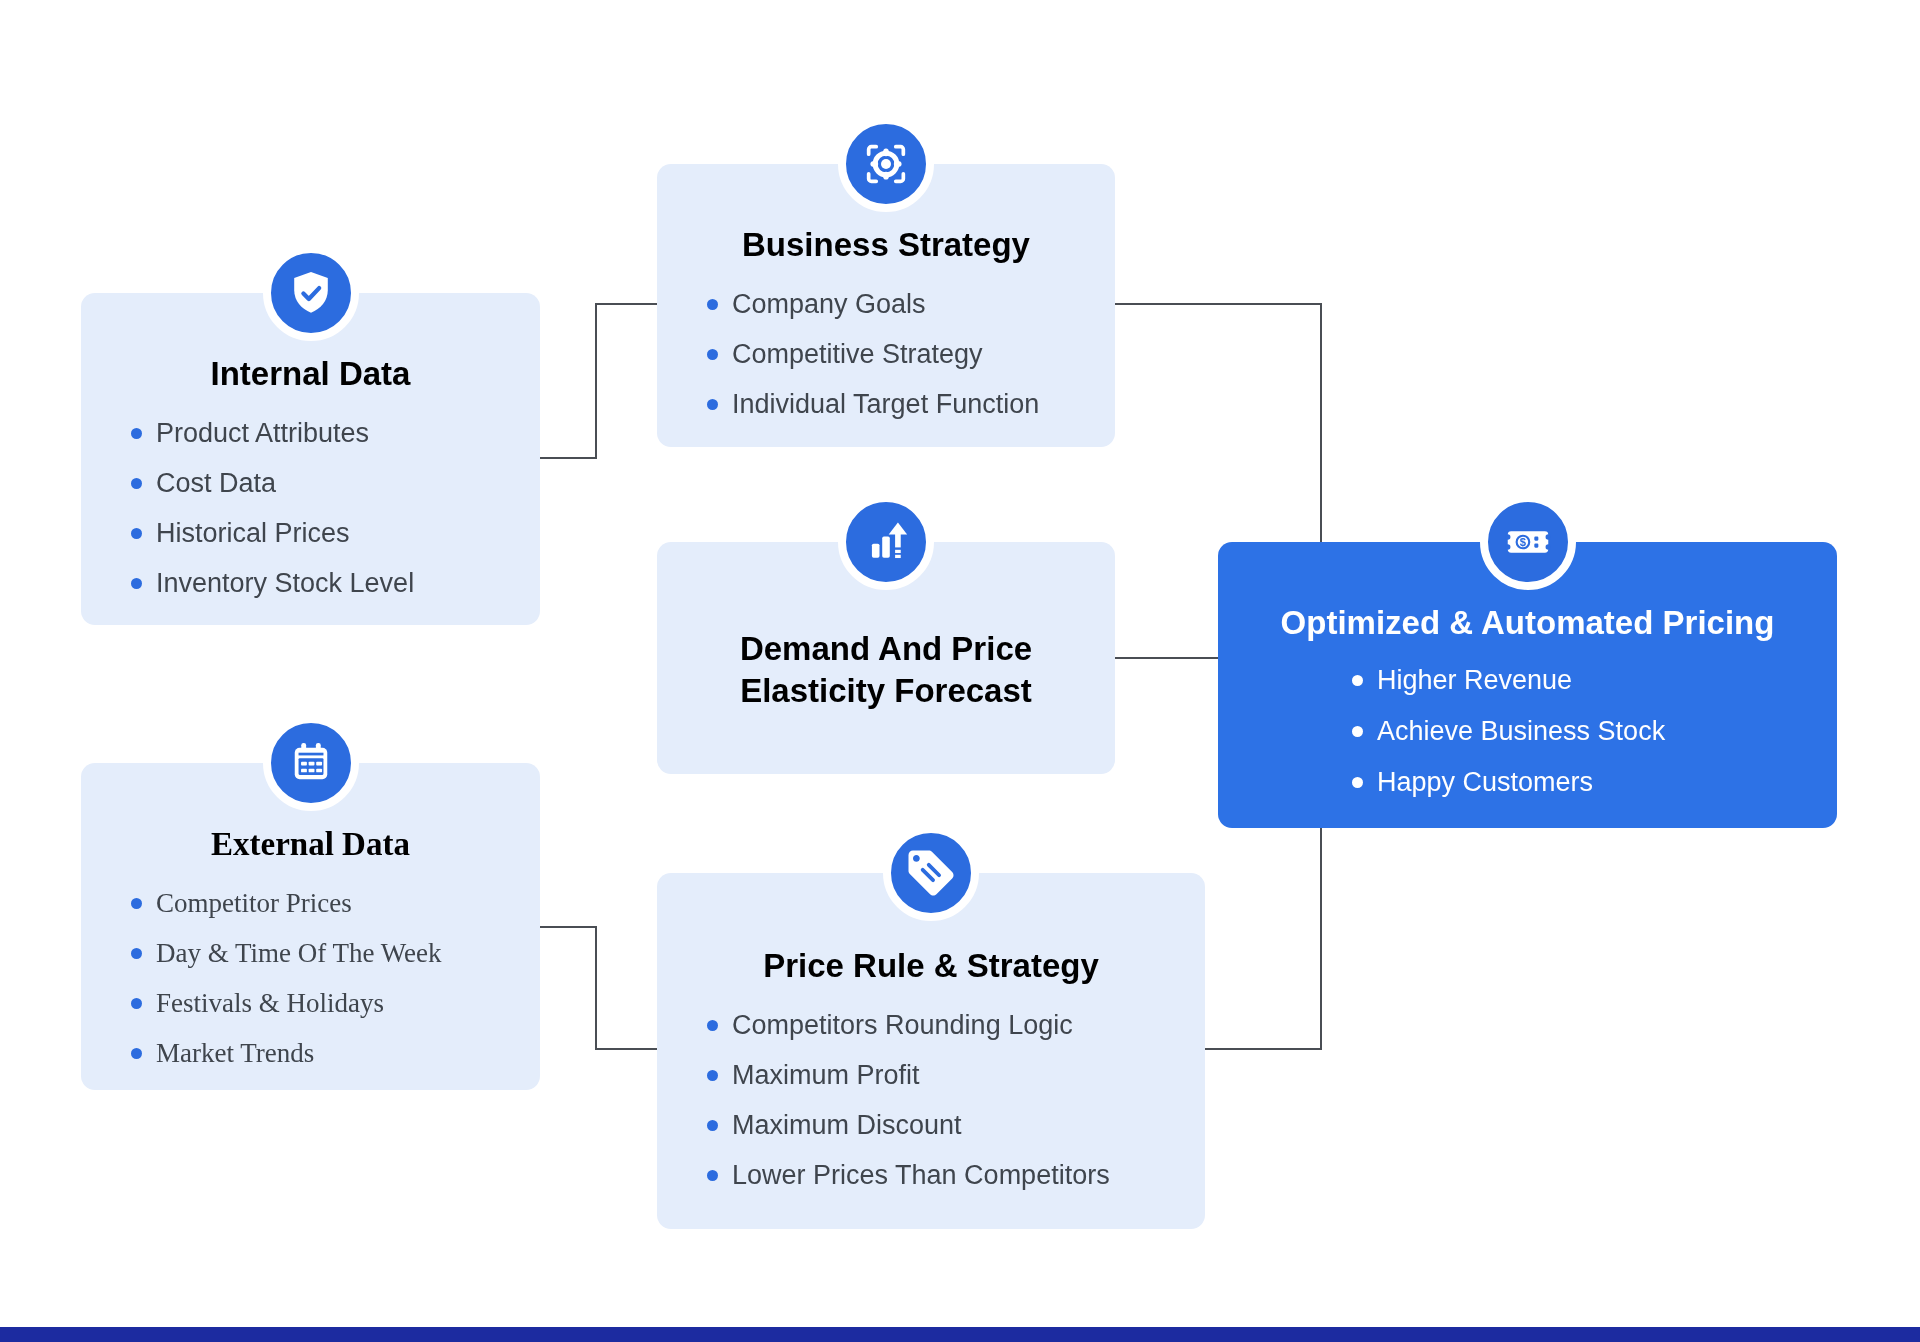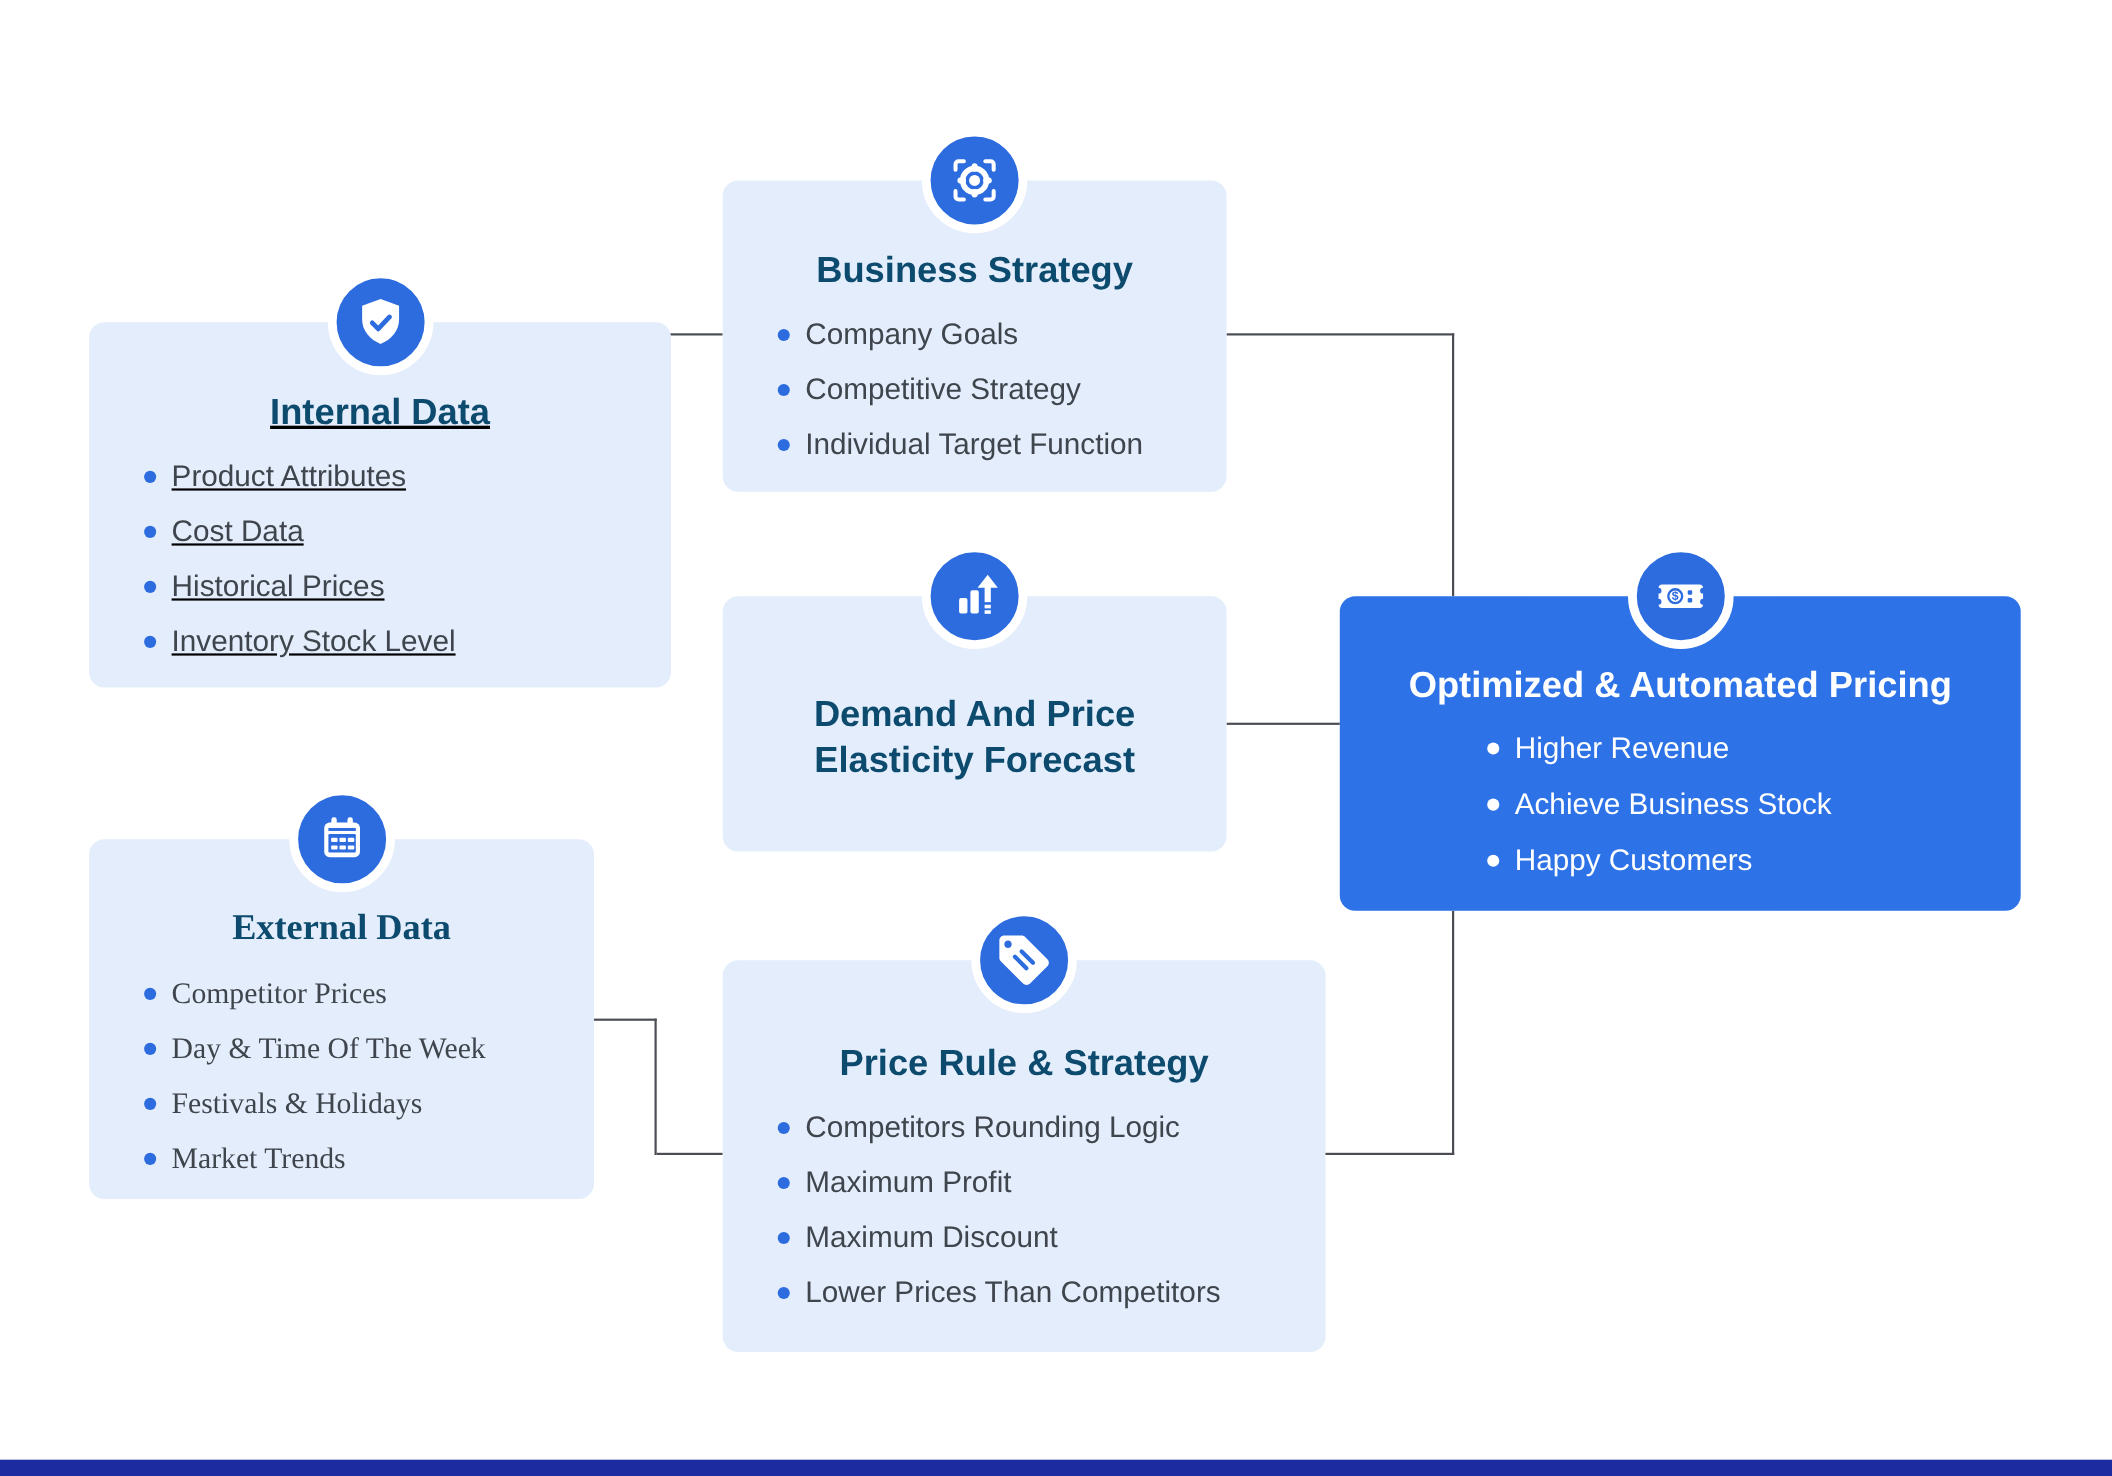--- a/index.html
+++ b/index.html
@@ -12,39 +12,39 @@
   }
   .card.highlight{background:#2d72e6;}
   .icon-badge{
     position:absolute;left:50%;top:-48px;transform:translateX(-50%);
     width:96px;height:96px;border-radius:50%;
     background:#2c6cdf;border:8px solid #ffffff;box-sizing:border-box;
     display:flex;align-items:center;justify-content:center;
   }
   .icon-badge svg{display:block;}
   .card-title{
-    color:#0c4a6e;font-weight:bold;font-size:33px;line-height:42px;
+    color:#000000;font-weight:bold;font-size:33px;line-height:42px;
     text-align:center;margin:0;
   }
   .card.highlight .card-title{color:#ffffff;}
   .card-list{list-style:none;margin:22px 0 0 12px;padding:0 20px 0 38px;}
   .card-list li{
     position:relative;padding-left:25px;margin-bottom:18px;
     font-size:27px;line-height:32px;color:#3f454d;
   }
   .card-list li::before{
     content:'';position:absolute;left:0;top:11px;width:11px;height:11px;
     border-radius:50%;background:#2c6cdf;
   }
   .card.highlight .card-list{padding-left:122px;margin-top:20px;}
   .card.highlight .card-list li{color:#ffffff;margin-bottom:19px;}
   .card.highlight .card-list li::before{background:#ffffff;}
 
   
-  #card-internal{left:81px;top:293px;width:529px;height:332px;padding-top:60px;text-decoration:underline;}
+  #card-internal{left:81px;top:293px;width:459px;height:332px;padding-top:60px;}
   #card-external{left:81px;top:763px;width:459px;height:327px;padding-top:60px;font-family:Liberation Serif, serif;}
   #card-business{left:657px;top:164px;width:458px;height:283px;padding-top:60px;}
   #card-demand{left:657px;top:542px;width:458px;height:232px;padding-top:86px;}
   #card-demand .card-title{padding:0 70px;}
   #card-pricerule{left:657px;top:873px;width:548px;height:356px;padding-top:72px;}
   #card-optimized{left:1218px;top:542px;width:619px;height:286px;padding-top:60px;}
 
   .connector{position:absolute;background:#4a4e54;}
 
   .footer-bar{position:absolute;left:0;bottom:0;width:100%;height:15px;background:#1c2ba0;}

